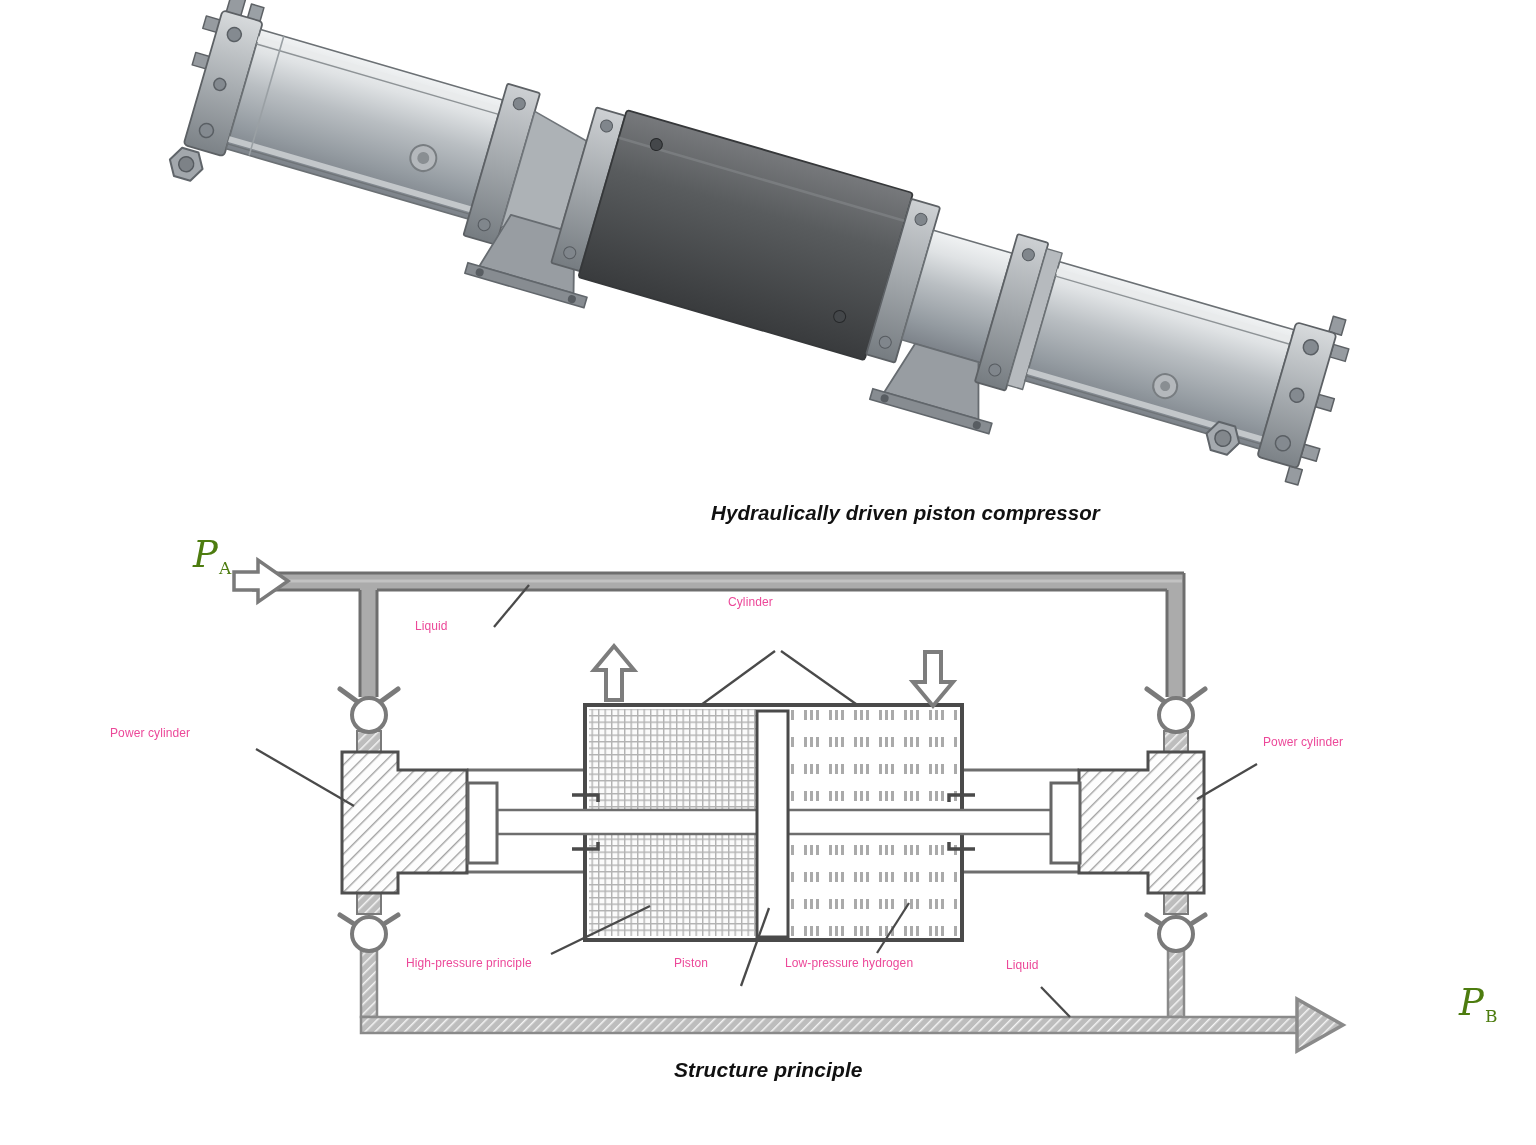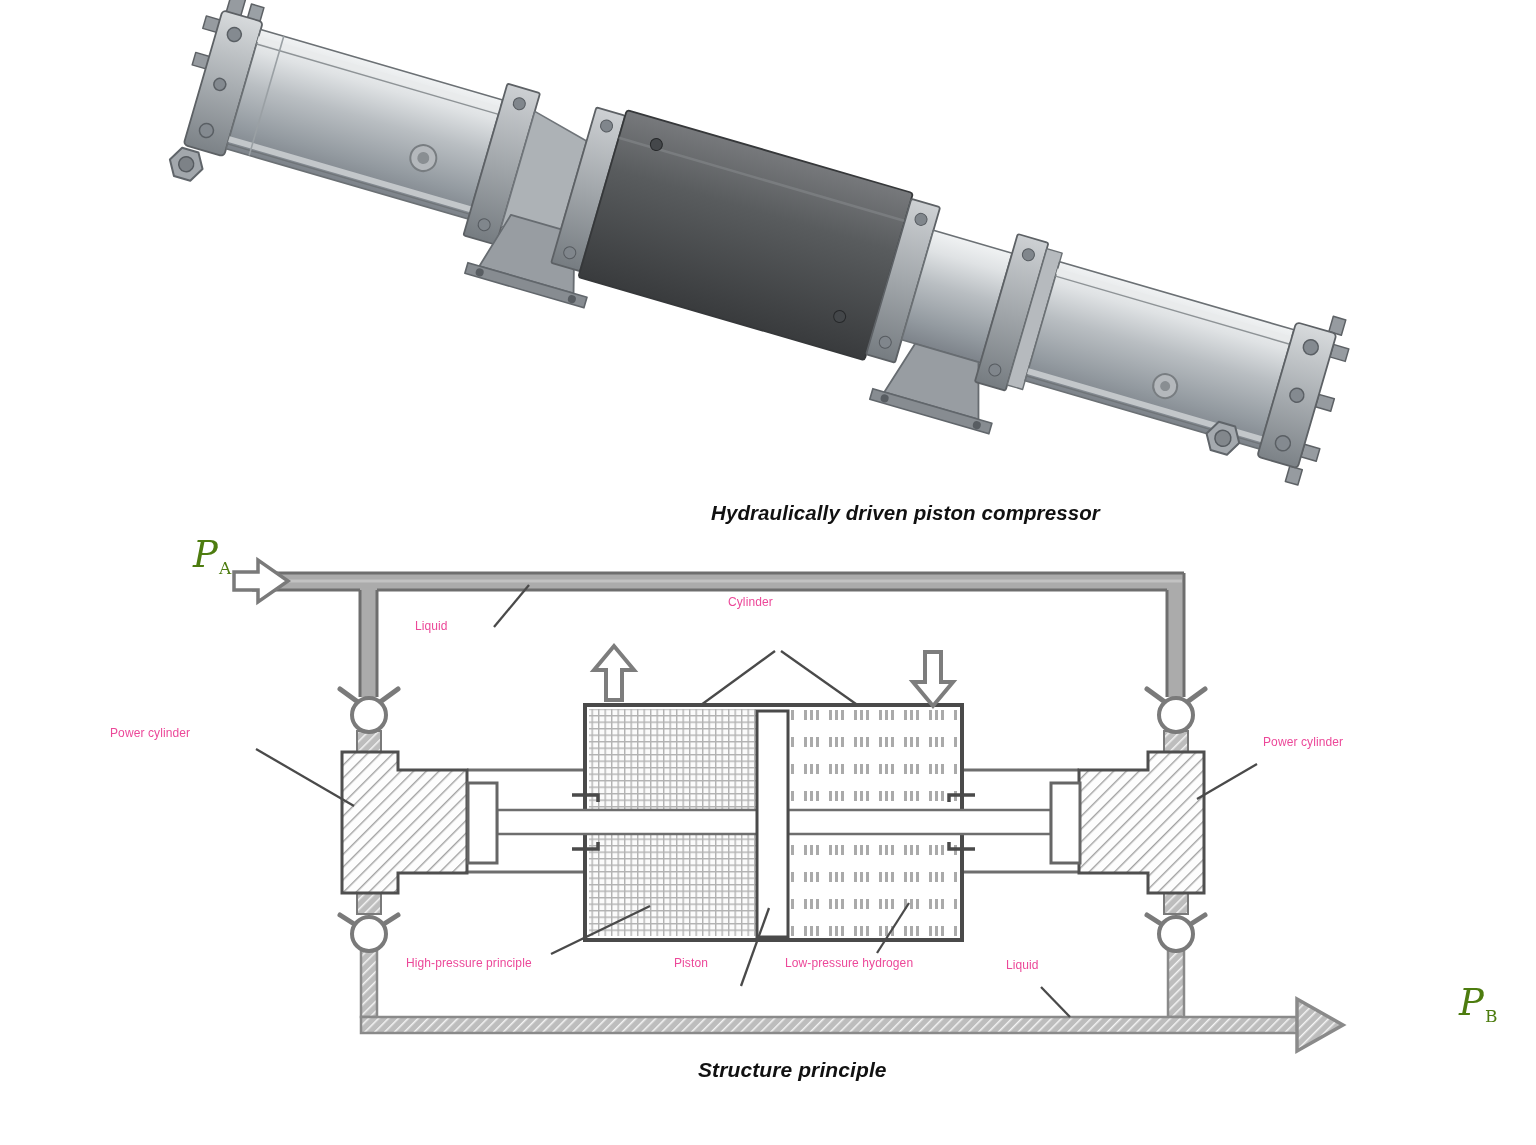--- a/index.html
+++ b/index.html
@@ -275,15 +275,15 @@
   <div class="label" style="left:406px; top:957px;">High-pressure principle</div>
 
   <div class="label" style="left:674px; top:957px;">Piston</div>
 
   <div class="label" style="left:757px; top:957px;margin-left:28px;">Low-pressure hydrogen</div>
 
   <div class="label" style="left:1006px; top:959px;">Liquid</div>
 
   <div class="pvar" style="left:1443px; top:984px;"><span>P</span><span class="sub">B</span></div>
 
-  <div class="label caption" style="left:698px; top:1058px;">Structure principle</div>
+  <div class="label caption" style="left:674px; top:1058px;">Structure principle</div>
 
 </div>
 
 </body></html>

